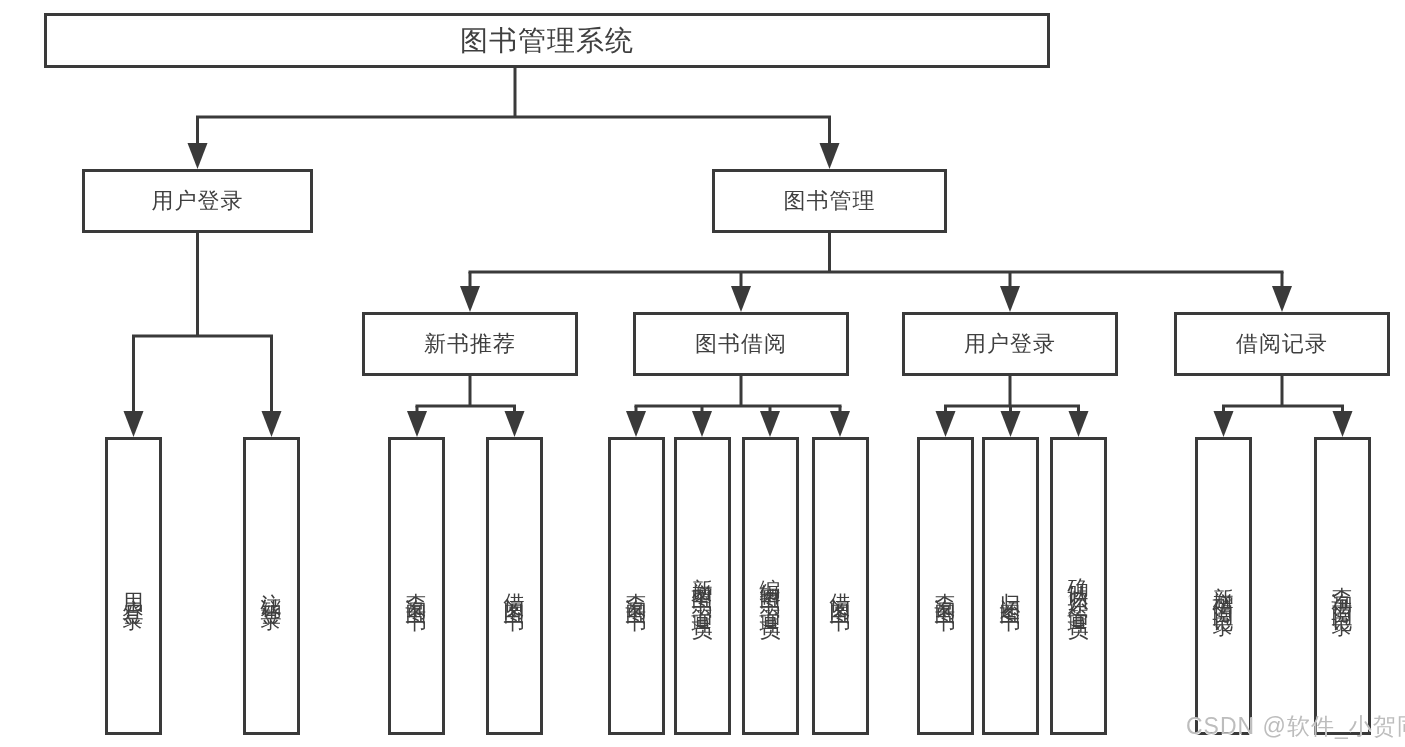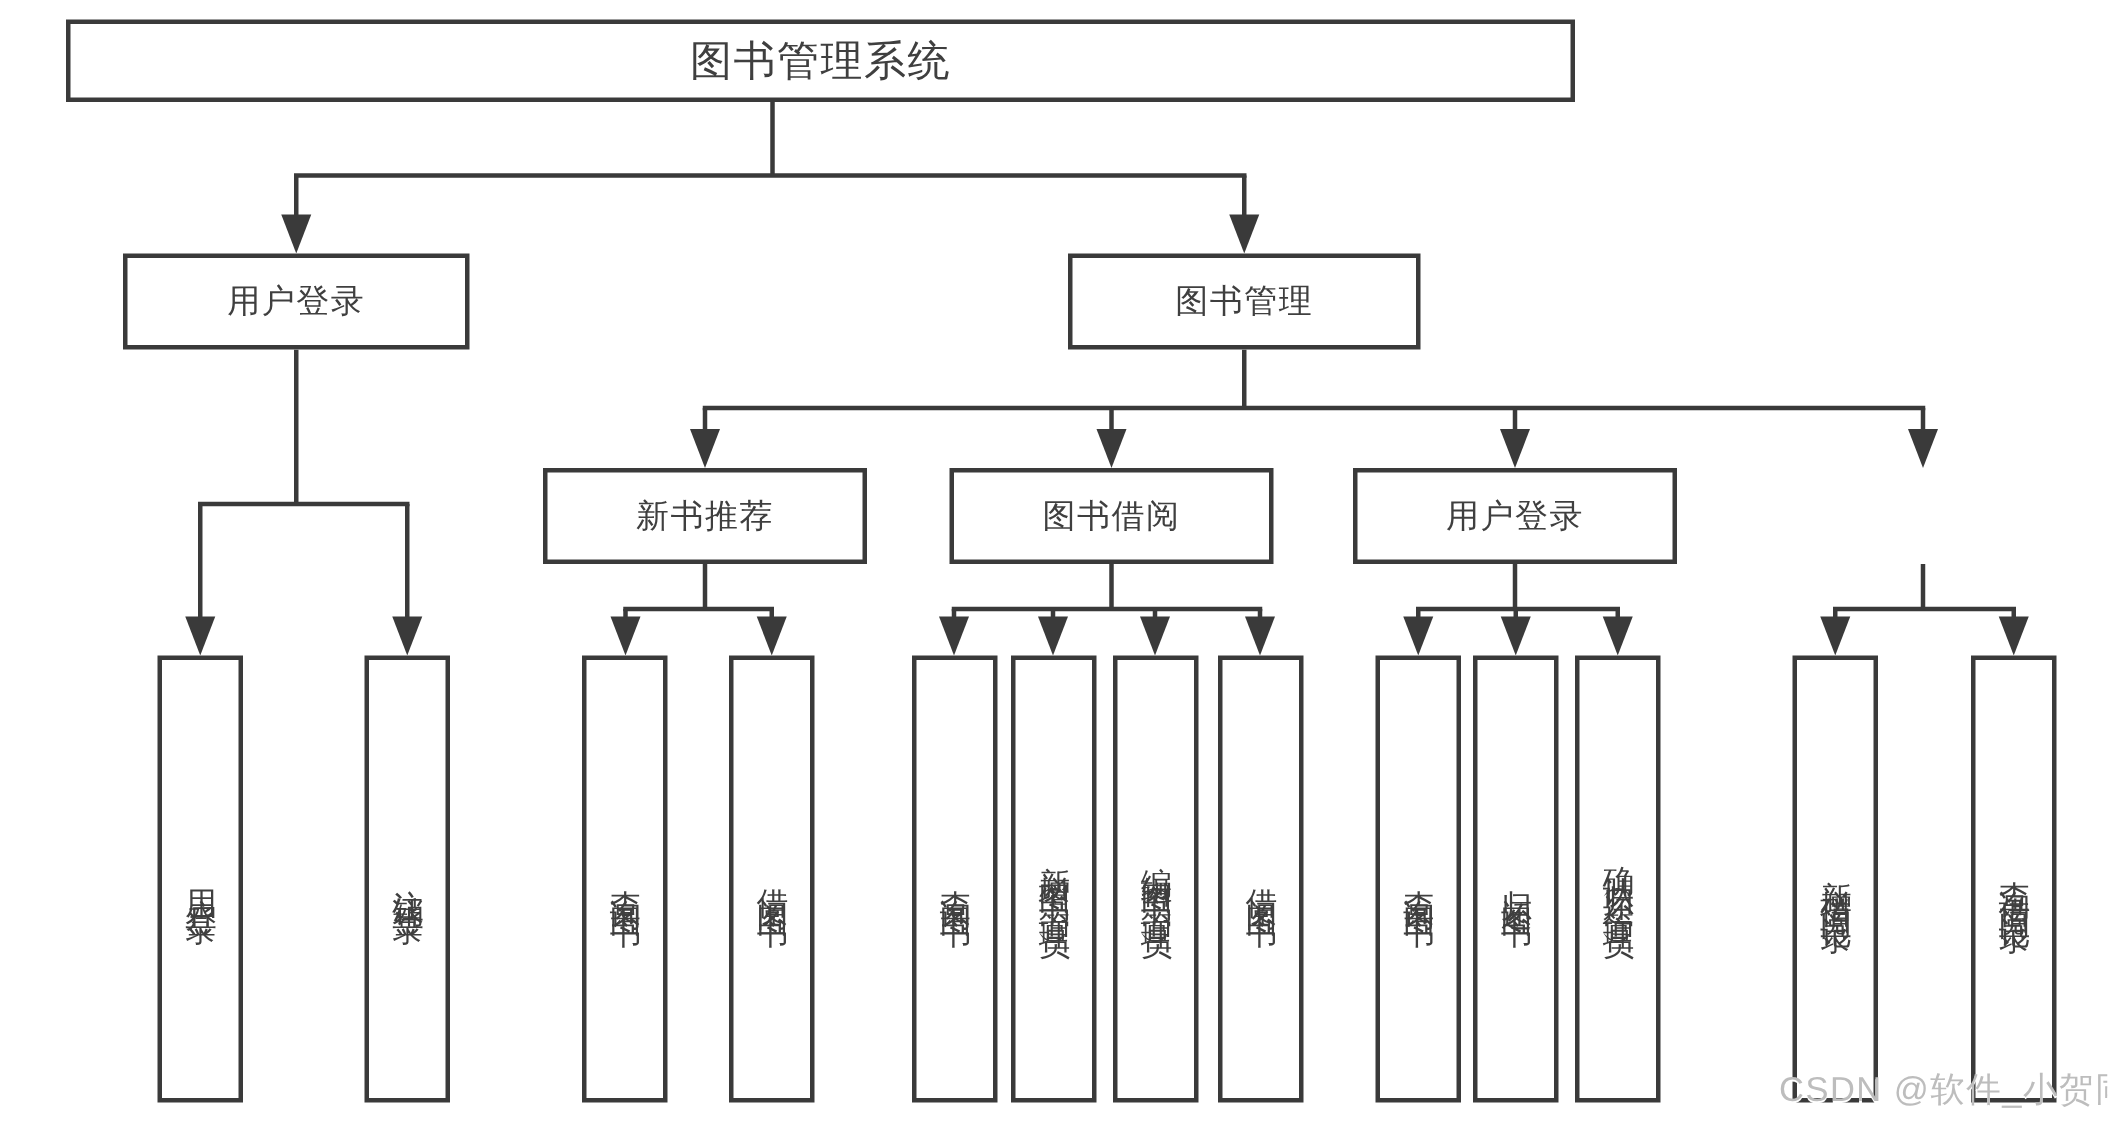--- a/index.html
+++ b/index.html
@@ -116,20 +116,21 @@
   </svg>
 
   <div class="node hbox root" style="left:12px;top:13px;width:1006px;height:55px;">图书管理系统</div>
 
   <div class="node hbox" style="left:82px;top:169px;width:231px;height:64px;">用户登录</div>
   <div class="node hbox" style="left:712px;top:169px;width:235px;height:64px;text-align:center;">图书管理</div>
 
   <div class="node hbox" style="left:633px;top:312px;width:216px;height:64px;">图书借阅</div>
   <div class="node hbox" style="left:362px;top:312px;width:216px;height:64px;">新书推荐</div>
   <div class="node hbox" style="left:902px;top:312px;width:216px;height:64px;">用户登录</div>
+  <div class="node hbox" style="left:1174px;top:312px;width:216px;height:64px;">借阅记录</div>
 
   <div class="node vbox" style="left:105px;top:437px;width:57px;height:298px;">用户登录</div>
   <div class="node vbox" style="left:243px;top:437px;width:57px;height:298px;">注销登录</div>
 
   <div class="node vbox" style="left:388px;top:437px;width:57px;height:298px;">查询图书</div>
   <div class="node vbox" style="left:486px;top:437px;width:57px;height:298px;">借阅图书</div>
 
   <div class="node vbox" style="left:608px;top:437px;width:57px;height:298px;">查询图书</div>
   <div class="node vbox" style="left:674px;top:437px;width:57px;height:298px;">新增图书（管理员）</div>
   <div class="node vbox" style="left:742px;top:437px;width:57px;height:298px;">编辑图书（管理员）</div>

